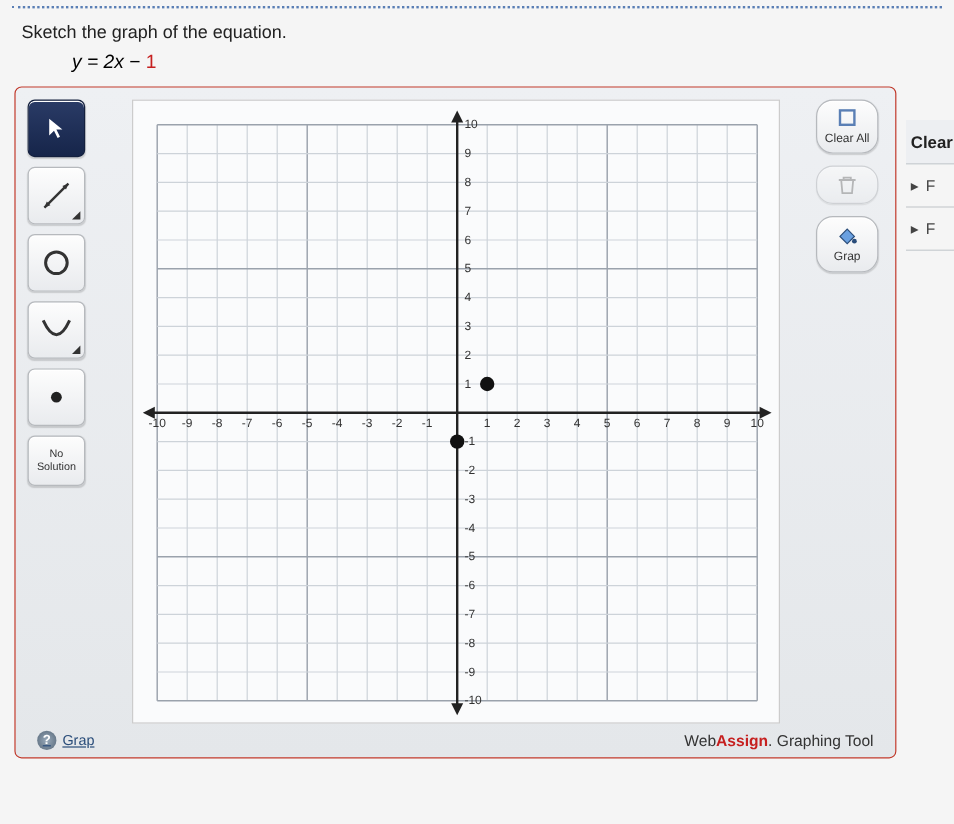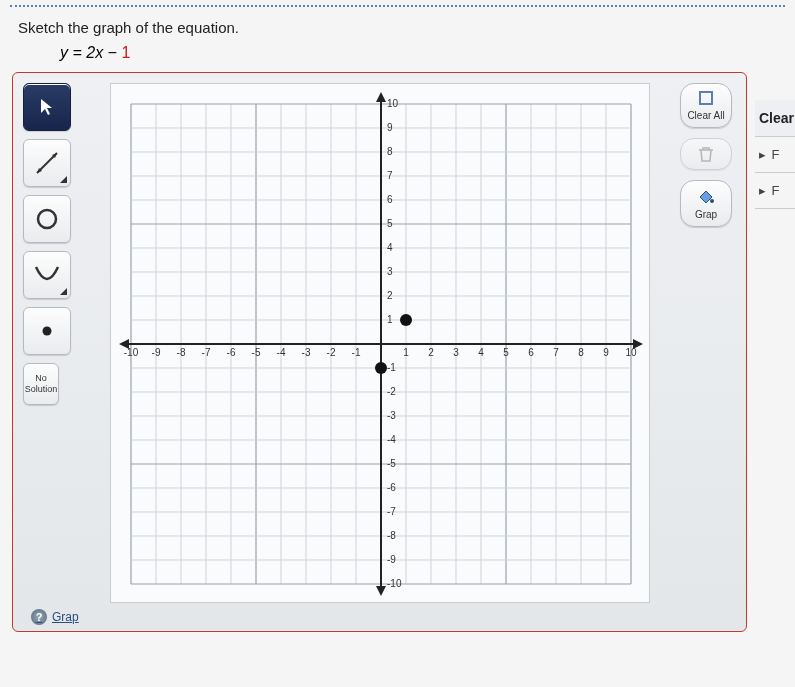--- a/index.html
+++ b/index.html
@@ -58,21 +58,21 @@
     border-color: #14203e;
   }
   .tool-btn svg { display: block; }
   .corner-mark {
     position: absolute; right: 3px; bottom: 3px;
     width: 0; height: 0;
     border-left: 7px solid transparent;
     border-bottom: 7px solid #333;
   }
   .no-sol-btn {
-    width: 36px; height: 42px;
+    width: 48px; height: 42px;
     border: 1px solid #b6b9bd;
     border-radius: 6px;
     background: linear-gradient(#fdfdfd,#e9ebee);
     font-size: 9px; line-height: 11px;
     text-align: center;
     display: flex; align-items: center; justify-content: center;
     color: #333;
     box-shadow: inset 0 1px 0 #fff, 0 1px 1px rgba(0,0,0,.15);
     cursor: pointer;
     padding: 2px;
@@ -296,20 +296,23 @@
         <span>Grap</span>
       </div>
     </div>
   </div>
 
   <div class="footer-row">
     <div class="help-link">
       <span class="help-icon">?</span>
       <span>Grap</span>
     </div>
+    <div class="brand">
+      <span class="wa1">Web</span><span class="wa2">Assign</span><span>. Graphing Tool</span>
+    </div>
   </div>
 </div>
 
 <div class="side-panel">
   <div class="side-head">Clear</div>
   <div class="side-row">
       <span class="chev">▸</span>
       <span>F</span>
     </div>
   <div class="side-row">

